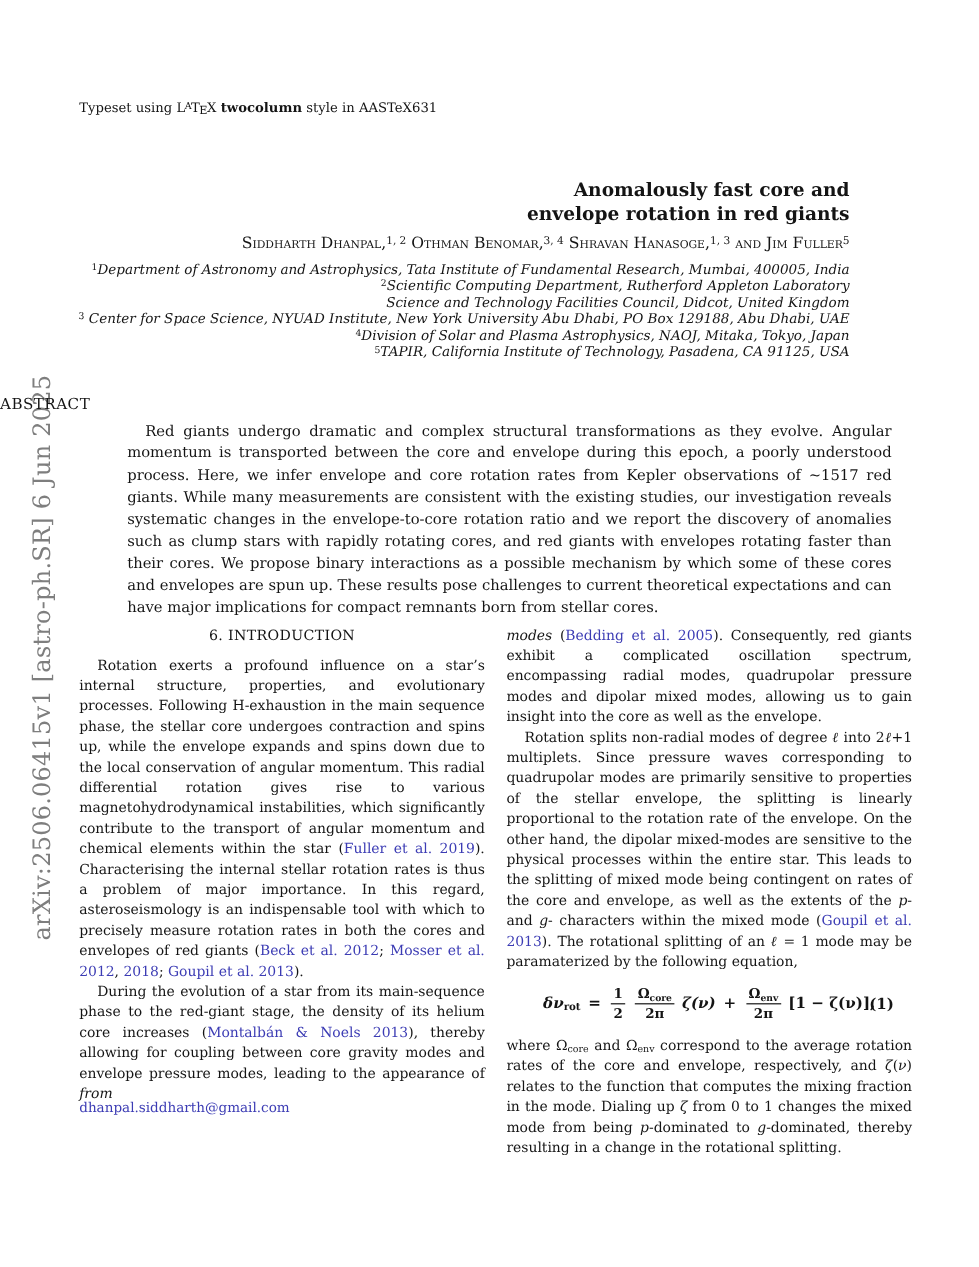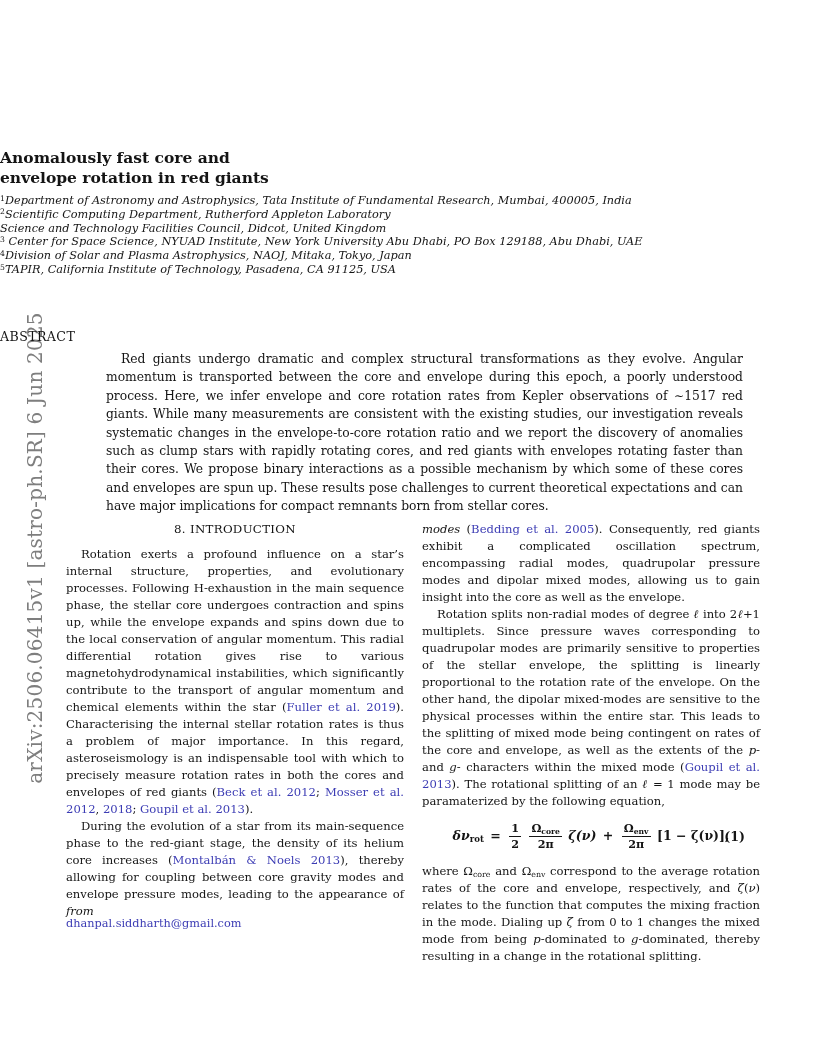--- a/index.html
+++ b/index.html
@@ -16,21 +16,21 @@
     text-align:center; font-size:20px; color:#7e7e7e; white-space:nowrap;
     letter-spacing:0.2px;
   }
   
   .hdr { position:absolute; left:66px; top:82px; font-size:11px; line-height:14.5px; }
   .hdr-line1 { font-variant:small-caps; }
   .seg-b { font-weight:bold; }
   .seg-lsup { font-size:0.72em; vertical-align:0.28em; margin:0 -0.06em; }
   .seg-lsub { font-size:0.85em; vertical-align:-0.22em; margin:0 -0.04em; }
   
-  .front { position:absolute; left:0; top:148px; width:708px; text-align:left; }
+  .front { position:absolute; left:0; top:148px; width:708px; text-align:right; }
   .title { font-weight:bold; font-size:15.5px; line-height:19.5px; }
   .authors { margin-top:9px; font-variant:small-caps; font-size:13px; }
   .affils { margin-top:7px; font-style:italic; font-size:11.3px; line-height:13.8px; }
   .affils sup { font-style:normal; }
   sup, sub { font-size:68%; line-height:0; vertical-align:baseline; position:relative; }
   sup { top:-0.45em; } sub { top:0.25em; }
   
   .abs-head { position:absolute; left:0; top:329px; width:816px; text-align:left;
               font-size:12.6px; letter-spacing:0.4px; }
   .abs-body { position:absolute; left:90px; top:350px; width:637px;
@@ -60,42 +60,44 @@
   .footnote { position:absolute; left:66px; top:917px; font-size:11.3px; color:#3c3cb4; }
 </style>
 </head>
 <body>
 
 <div class="page">
 
   <div class="watermark">arXiv:2506.06415v1  [astro-ph.SR]  6 Jun 2025</div>
 
   <div class="hdr">
+    <div class="hdr-line2"><span>Typeset using L</span><span class="seg-lsup">A</span><span>T</span><span class="seg-lsub">E</span><span>X </span><span class="seg-b">twocolumn</span><span> style in AASTeX631</span></div>
   </div>
 
   <div class="front">
     <div class="title">
       <div>Anomalously fast core and</div>
       <div>envelope rotation in red giants</div>
     </div>
+    <div class="authors"><span>Siddharth Dhanpal,</span><sup>1, 2</sup><span> Othman Benomar,</span><sup>3, 4</sup><span> Shravan Hanasoge,</span><sup>1, 3</sup><span> and Jim Fuller</span><sup>5</sup></div>
     <div class="affils">
       <div><sup>1</sup><span>Department of Astronomy and Astrophysics, Tata Institute of Fundamental Research, Mumbai, 400005, India</span></div>
       <div><sup>2</sup><span>Scientific Computing Department, Rutherford Appleton Laboratory</span></div>
       <div><span>Science and Technology Facilities Council, Didcot, United Kingdom</span></div>
       <div><sup>3</sup><span> Center for Space Science, NYUAD Institute, New York University Abu Dhabi, PO Box 129188, Abu Dhabi, UAE</span></div>
       <div><sup>4</sup><span>Division of Solar and Plasma Astrophysics, NAOJ, Mitaka, Tokyo, Japan</span></div>
       <div><sup>5</sup><span>TAPIR, California Institute of Technology, Pasadena, CA 91125, USA</span></div>
     </div>
   </div>
 
   <div class="abs-head">ABSTRACT</div>
   <div class="abs-body">Red giants undergo dramatic and complex structural transformations as they evolve. Angular momentum is transported between the core and envelope during this epoch, a poorly understood process. Here, we infer envelope and core rotation rates from Kepler observations of ∼1517 red giants. While many measurements are consistent with the existing studies, our investigation reveals systematic changes in the envelope-to-core rotation ratio and we report the discovery of anomalies such as clump stars with rapidly rotating cores, and red giants with envelopes rotating faster than their cores. We propose binary interactions as a possible mechanism by which some of these cores and envelopes are spun up. These results pose challenges to current theoretical expectations and can have major implications for compact remnants born from stellar cores.</div>
 
   <div class="col col-left">
-    <div class="sec-head">8. INTRODUCTION</div>
+    <div class="sec-head">6. INTRODUCTION</div>
     <p><span>Rotation exerts a profound influence on a star’s internal structure, properties, and evolutionary processes. Following H-exhaustion in the main sequence phase, the stellar core undergoes contraction and spins up, while the envelope expands and spins down due to the local conservation of angular momentum. This radial differential rotation gives rise to various magnetohydrodynamical instabilities, which significantly contribute to the transport of angular momentum and chemical elements within the star (</span><span class="seg-link">Fuller et al. 2019</span><span>). Characterising the internal stellar rotation rates is thus a problem of major importance. In this regard, asteroseismology is an indispensable tool with which to precisely measure rotation rates in both the cores and envelopes of red giants (</span><span class="seg-link">Beck et al. 2012</span><span>; </span><span class="seg-link">Mosser et al. 2012</span><span>, </span><span class="seg-link">2018</span><span>; </span><span class="seg-link">Goupil et al. 2013</span><span>).</span></p>
     <p><span>During the evolution of a star from its main-sequence phase to the red-giant stage, the density of its helium core increases (</span><span class="seg-link">Montalbán &amp; Noels 2013</span><span>), thereby allowing for coupling between core gravity modes and envelope pressure modes, leading to the appearance of </span><span class="seg-it">from</span></p>
   </div>
 
   <div class="col col-right">
     <p class="noindent"><span class="seg-it">modes</span><span> (</span><span class="seg-link">Bedding et al. 2005</span><span>). Consequently, red giants exhibit a complicated oscillation spectrum, encompassing radial modes, quadrupolar pressure modes and dipolar mixed modes, allowing us to gain insight into the core as well as the envelope.</span></p>
     <p><span>Rotation splits non-radial modes of degree </span><span class="seg-it">ℓ</span><span> into 2</span><span class="seg-it">ℓ</span><span>+1 multiplets. Since pressure waves corresponding to quadrupolar modes are primarily sensitive to properties of the stellar envelope, the splitting is linearly proportional to the rotation rate of the envelope. On the other hand, the dipolar mixed-modes are sensitive to the physical processes within the entire star. This leads to the splitting of mixed mode being contingent on rates of the core and envelope, as well as the extents of the </span><span class="seg-it">p</span><span>- and </span><span class="seg-it">g</span><span>- characters within the mixed mode (</span><span class="seg-link">Goupil et al. 2013</span><span>). The rotational splitting of an </span><span class="seg-it">ℓ</span><span> = 1 mode may be paramaterized by the following equation,</span></p>
 
     <div class="equation">
       <span class="it">δν</span><sub>rot</sub>

